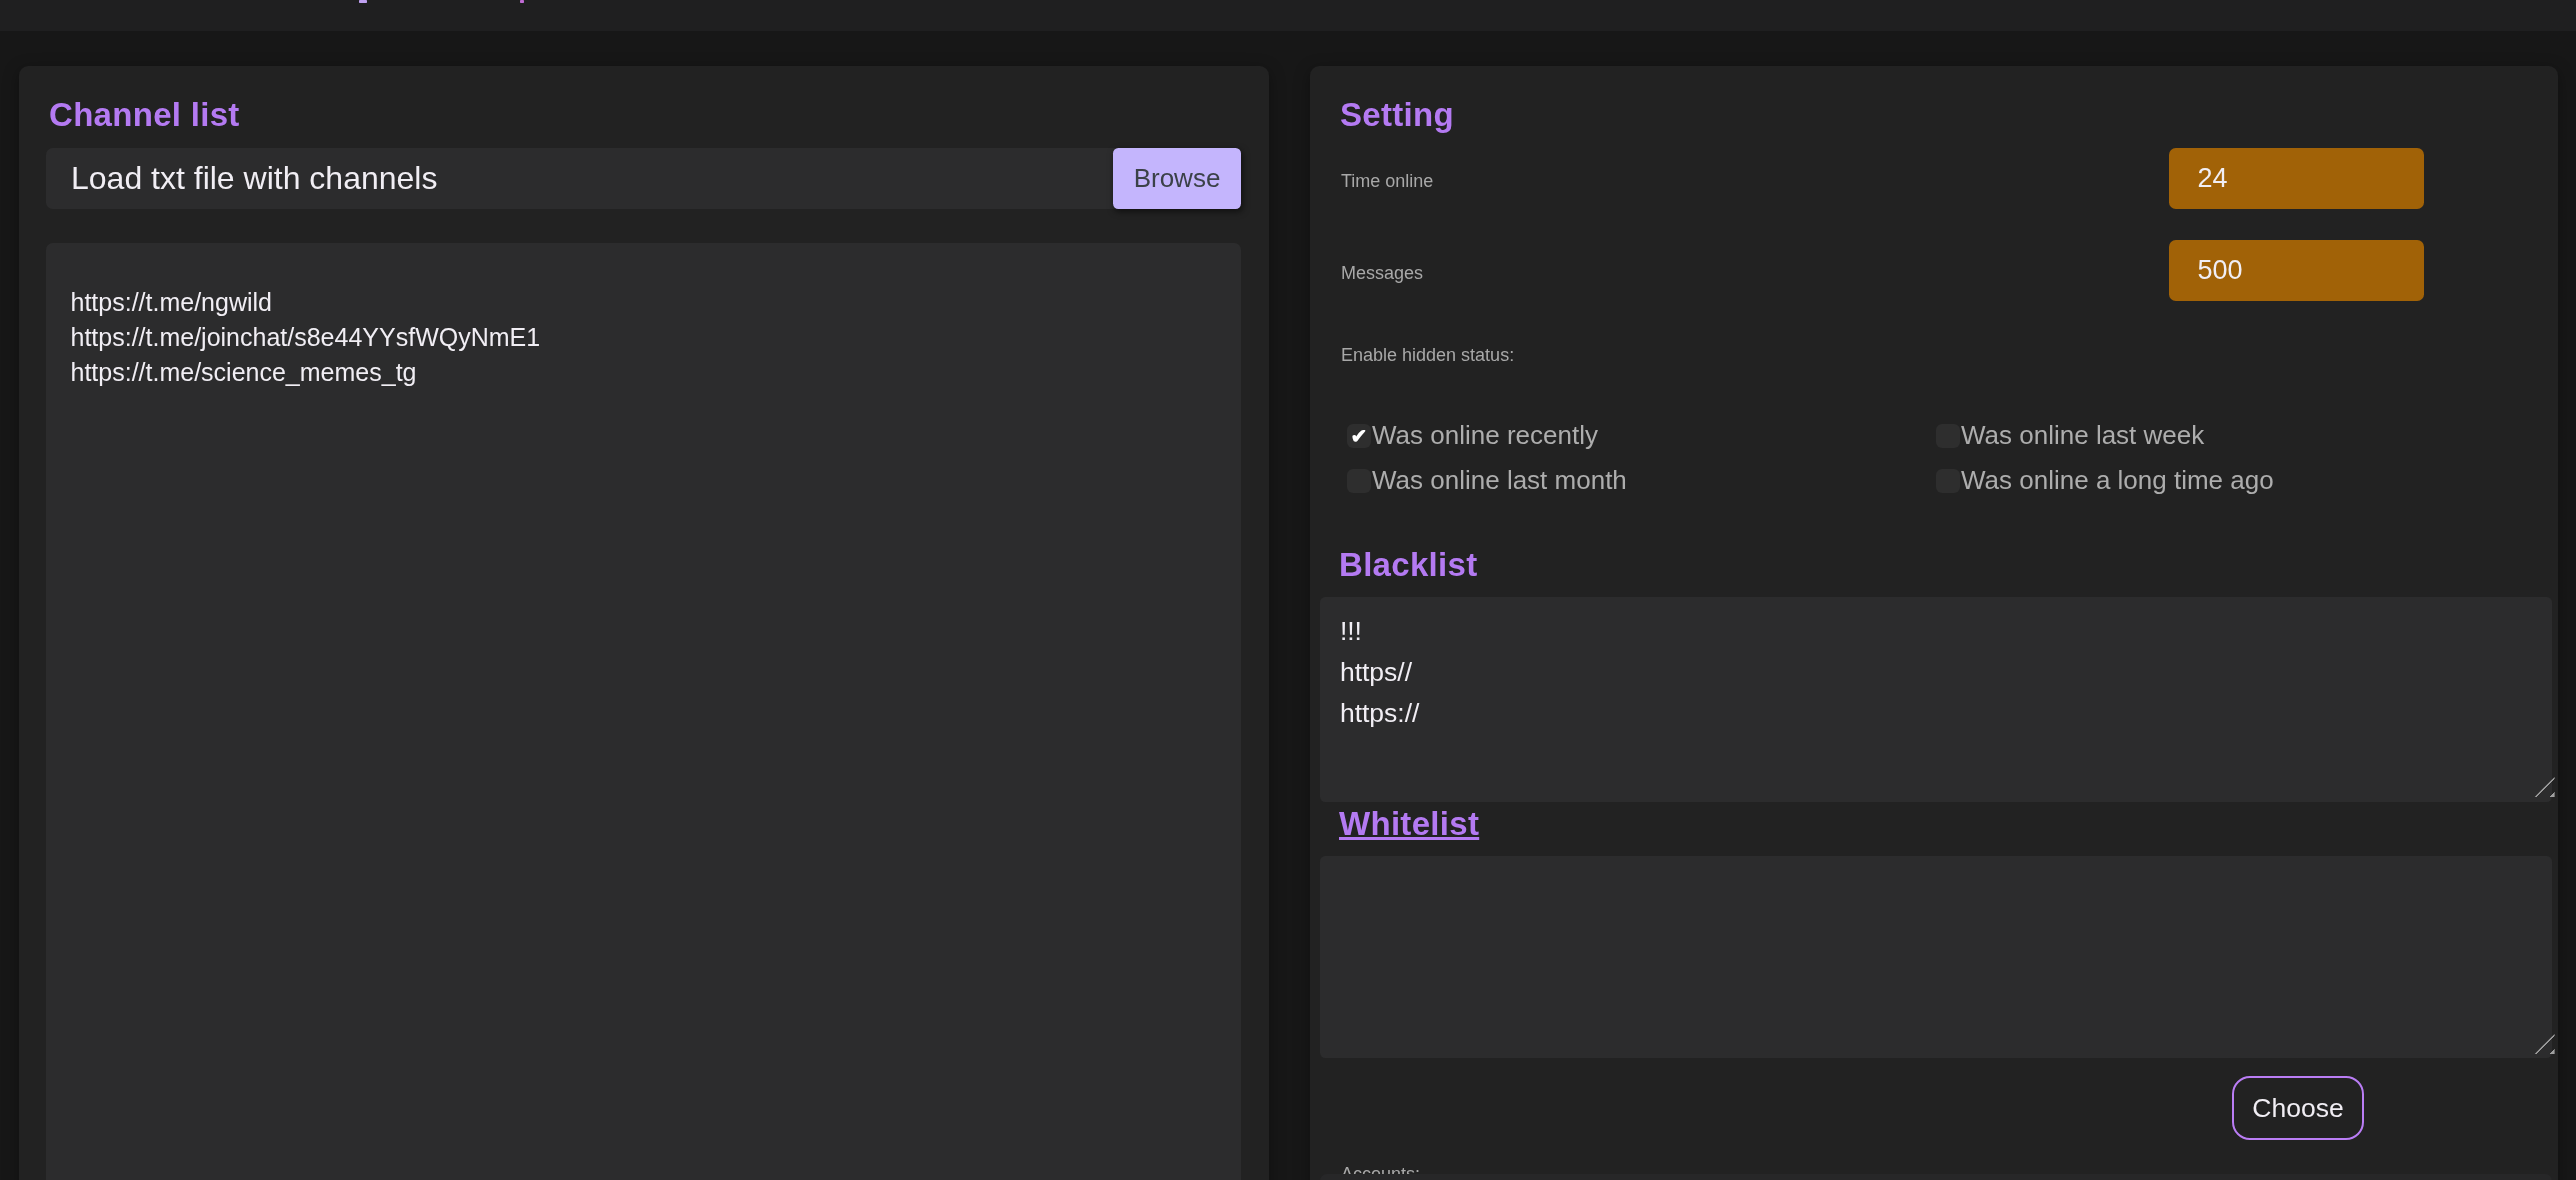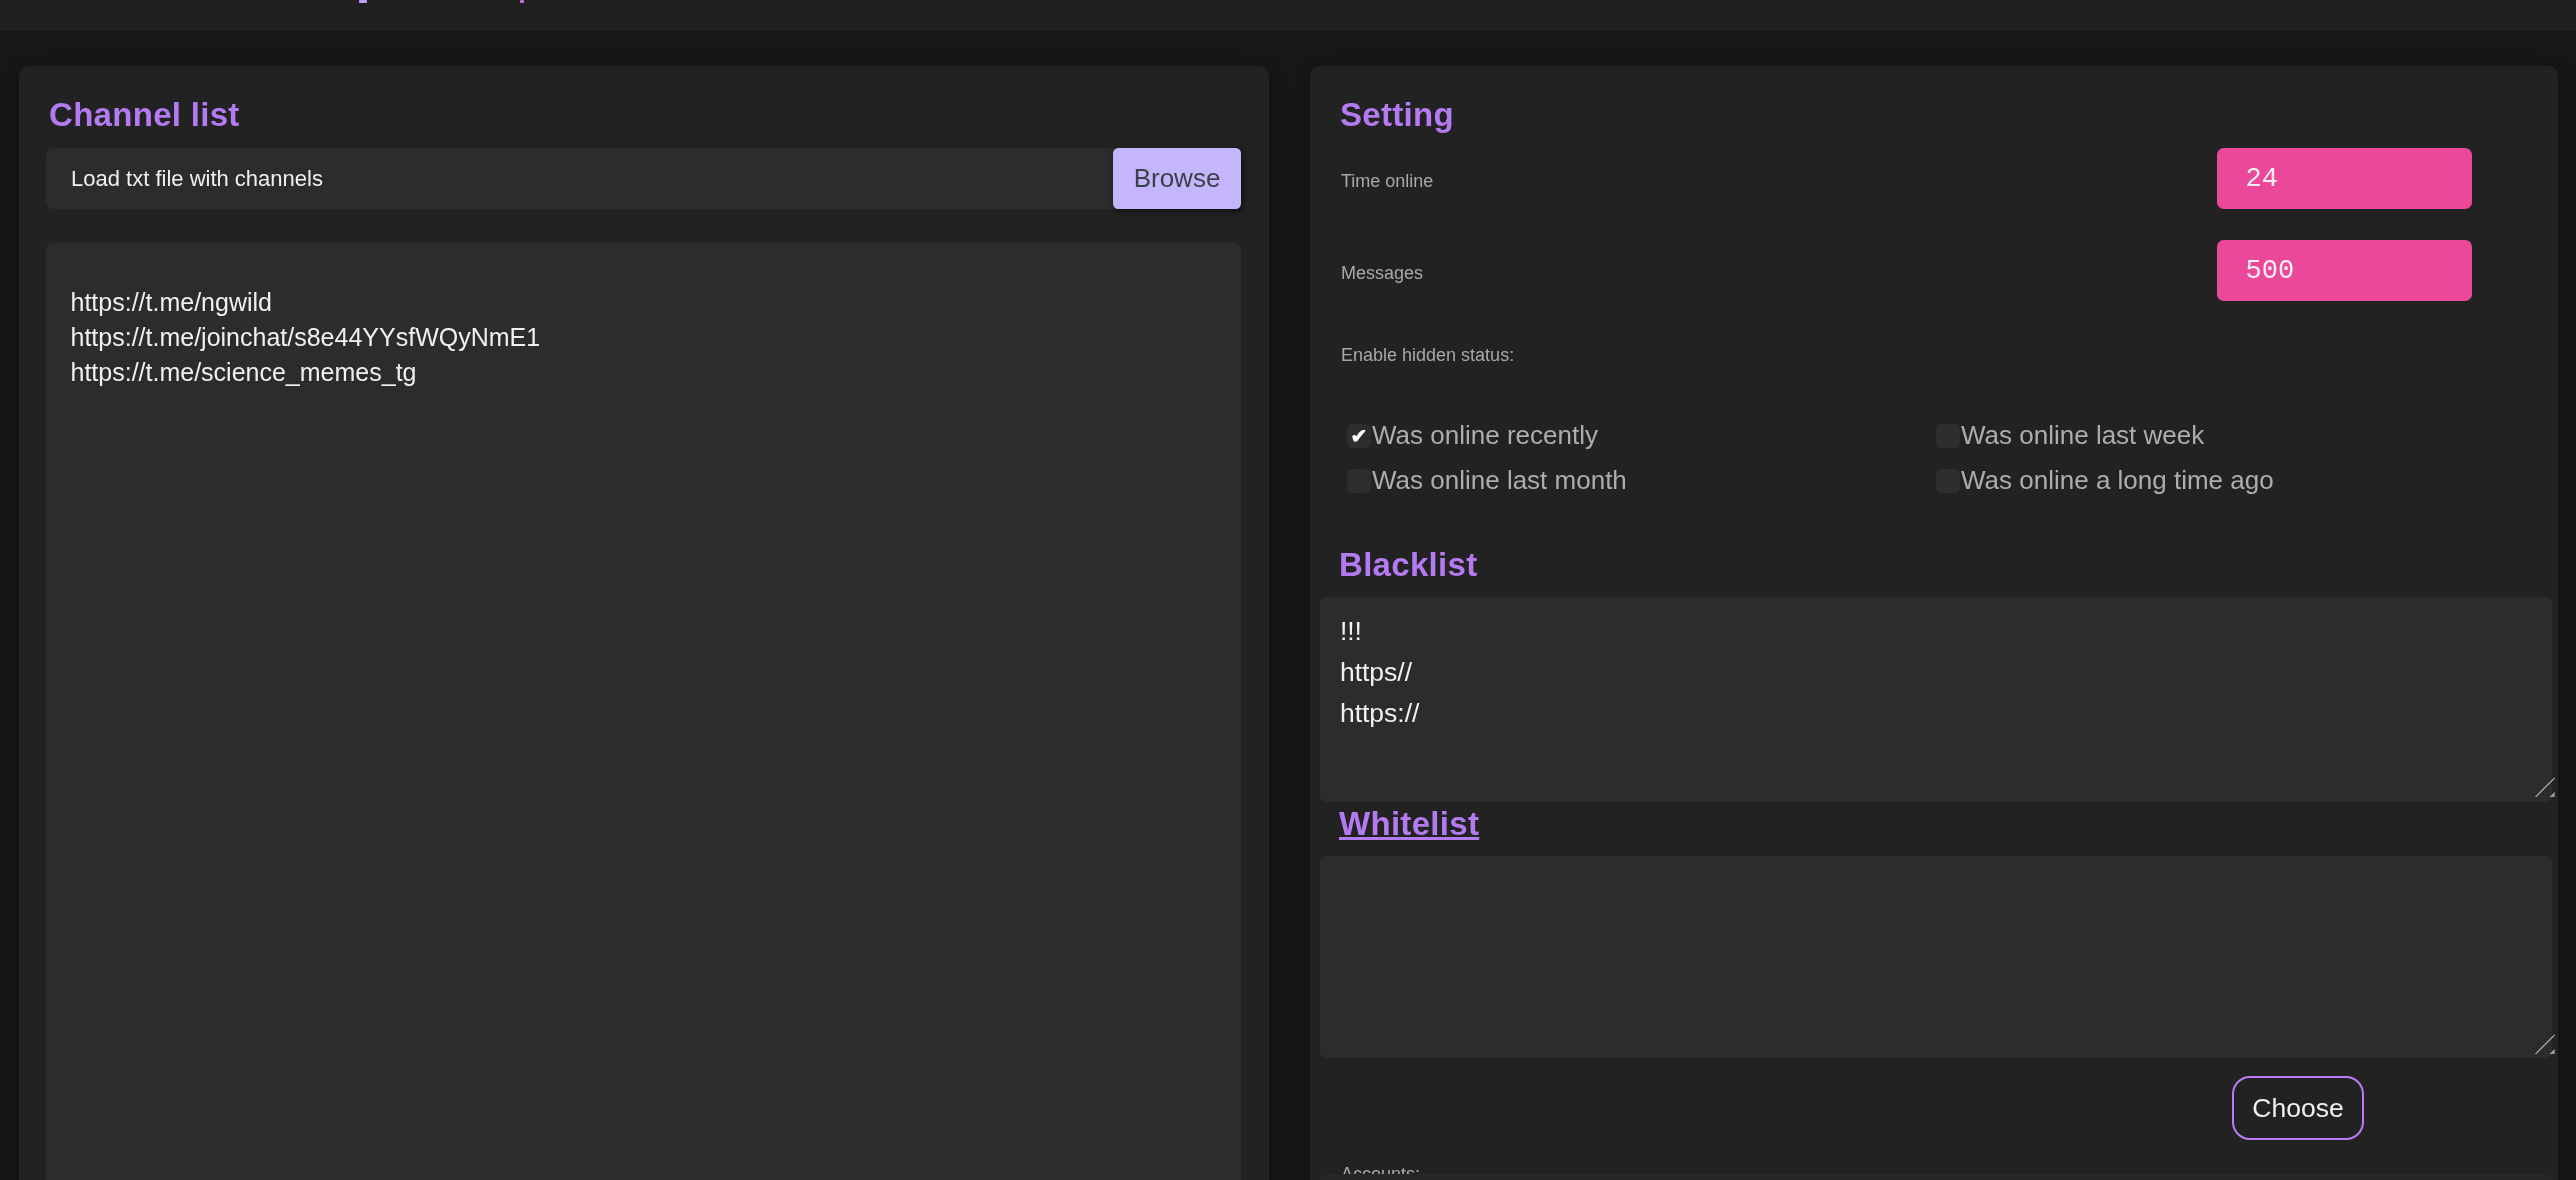--- a/index.html
+++ b/index.html
@@ -34,21 +34,21 @@
   }
 
   
   .file-row{
     position:absolute; left:27px; top:82px; width:1195px; height:61px;
     background:#2c2c2d; border-radius:6.8px; cursor:pointer;
   }
   .file-row-text{
     position:absolute; left:25px; top:0; height:61px;
     display:flex; align-items:center;
-    font-size:22px; color:#f1eef4;text-align:center;
+    font-size:32px; color:#f1eef4;text-align:center;
   }
   .browse-btn{
     position:absolute; right:0; top:0; width:128px; height:61px;
     background:#c4b5fd; color:#3b4148;
     border:none; border-radius:5.4px;
     font-family:inherit; font-size:26px;
     box-shadow:1.4px 2.7px 6.1px rgba(0,0,0,0.5);
     cursor:pointer;
     text-align:center;
   }
@@ -60,24 +60,24 @@
     font-family:inherit; font-size:25px; line-height:35px; color:#f1eef4;
     white-space:pre; overflow:hidden;
   }
 
   
   .field-label{
     position:absolute; left:31px;
     font-size:18px; line-height:31px; color:#a8a8a8;
   }
   .num-input{
-    position:absolute; left:907px; width:255px; height:61px;
-    background:#ec4899; border:none; outline:none; border-radius:6.8px;
+    position:absolute; left:859px; width:255px; height:61px;
+    background:#a16207; border:none; outline:none; border-radius:6.8px;
     padding-left:28.5px;
-    font-family:Liberation Mono, monospace; font-size:27px; color:#f1eef4;
+    font-family:Liberation Sans, sans-serif; font-size:27px; color:#f1eef4;
   }
   .checkbox-item{ position:absolute; display:flex; align-items:center; cursor:pointer; }
   .checkbox-box{
     width:24px; height:24px; border-radius:6.1px;
     background:#2e2e2e; flex:0 0 auto;
     display:flex; align-items:center; justify-content:center;
     font-size:20px; font-weight:700; color:#ffffff; line-height:24px;
   }
   .checkbox-label{ font-size:26px; color:#adadad; margin-left:1px; white-space:nowrap; }
 

